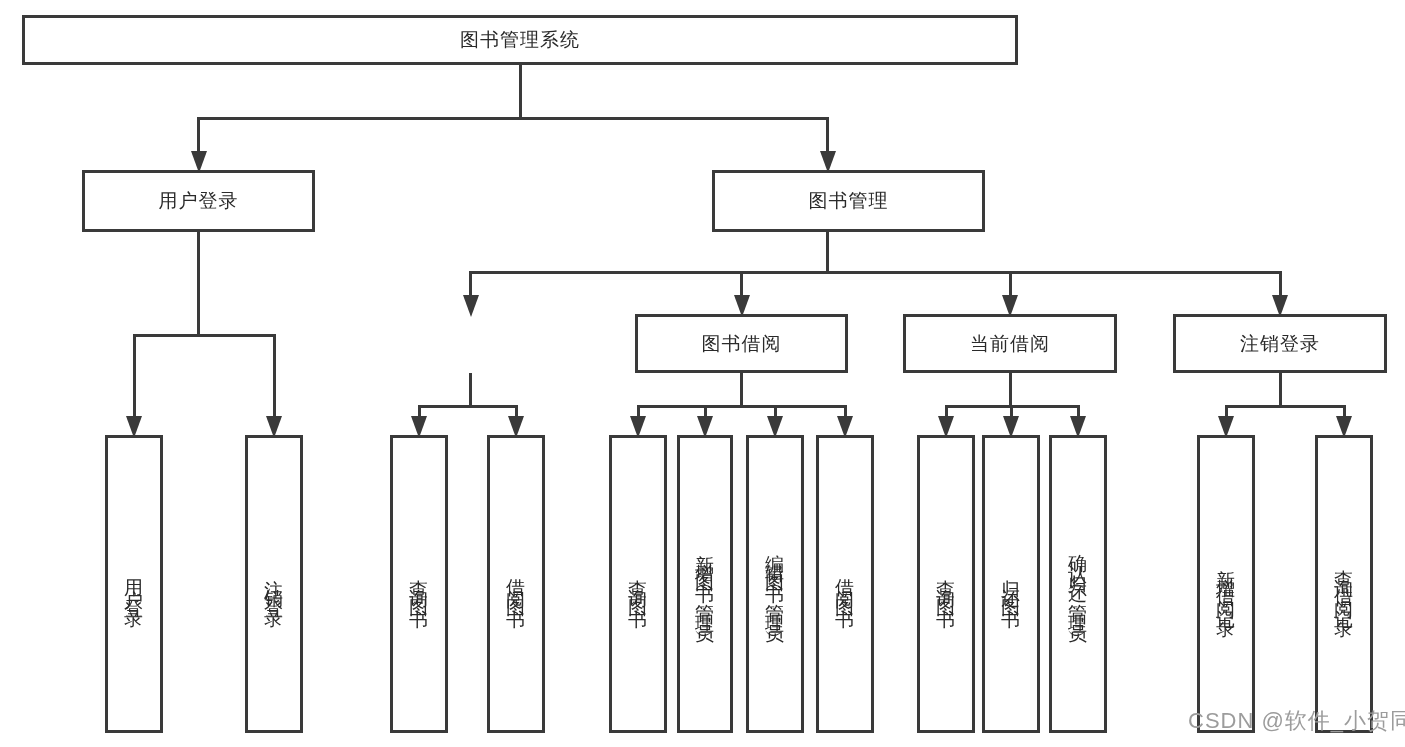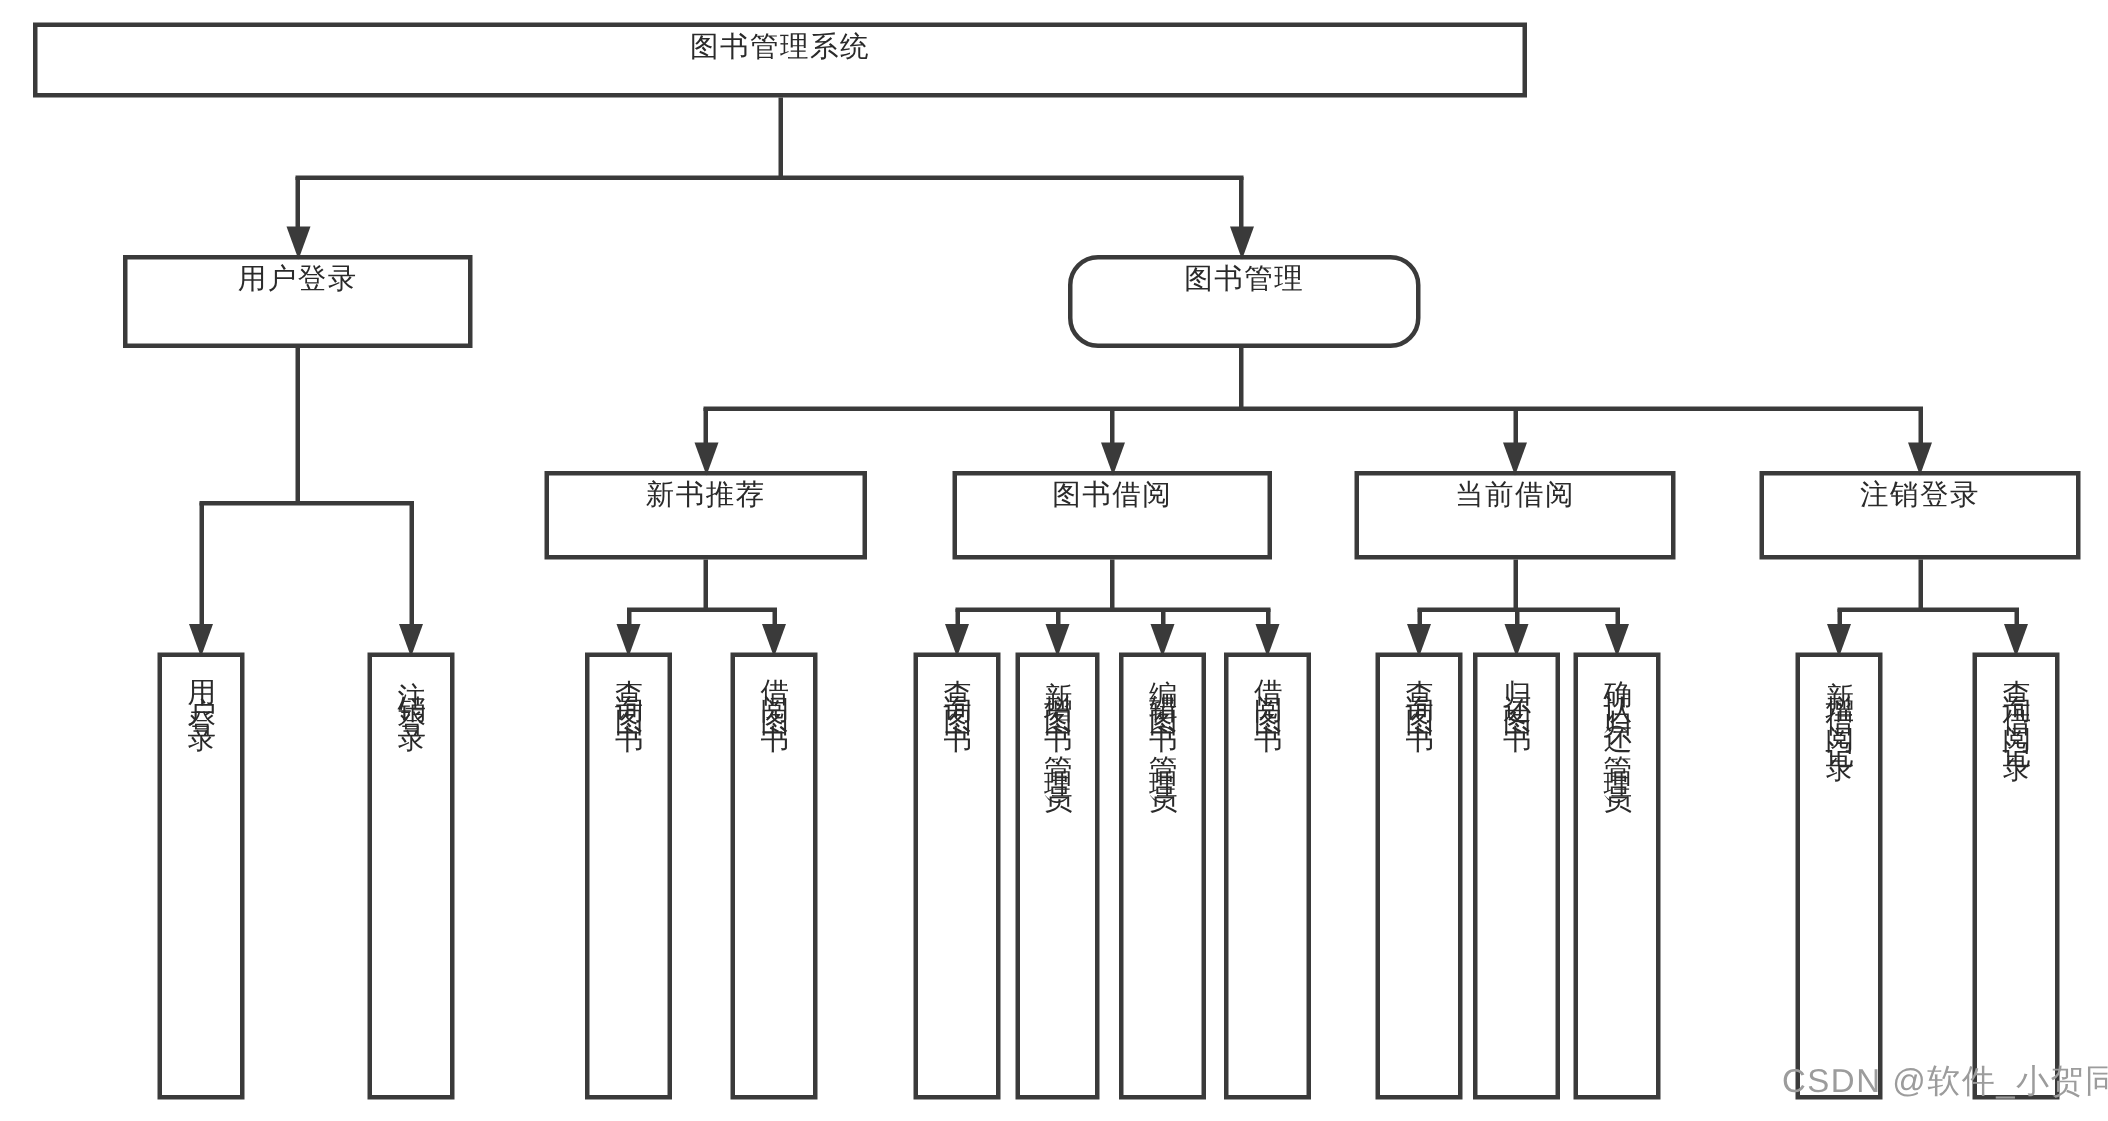--- a/index.html
+++ b/index.html
@@ -8,21 +8,21 @@
   }
   html,body{margin:0;padding:0;background:#ffffff;}
   body{
     width:1405px;height:747px;position:relative;overflow:hidden;
     font-family:"Liberation Sans","DejaVu Sans",sans-serif;
   }
   #stage{position:absolute;left:0;top:0;width:1405px;height:747px;}
   .node{
     position:absolute;box-sizing:border-box;background:#ffffff;
     border:3px solid var(--line);
-    display:flex;align-items:flex-start;justify-content:center;
+    display:flex;align-items:center;justify-content:center;
     color:var(--text);
   }
   .node.horiz .label{
     font-size:19px;letter-spacing:1px;white-space:nowrap;
   }
   .node.vert .label{
     writing-mode:vertical-rl;text-orientation:mixed;
     font-size:19px;letter-spacing:10px;line-height:1;white-space:nowrap;
   }
   .edge-v,.edge-h{position:absolute;background:var(--line);}
@@ -43,25 +43,22 @@
 <body>
 
 <div id="stage">
   <div class="watermark" style="left: 1188px; top: 706px; color: rgb(156, 156, 156);">CSDN @软件_小贺同学</div>
 <div class="node horiz" style="left: 22px; top: 15px; width: 996px; height: 50px;">
       <span class="label">图书管理系统</span>
     </div>
     <div class="node horiz" style="left: 82px; top: 170px; width: 233px; height: 62px;">
       <span class="label">用户登录</span>
     </div>
-    <div class="node horiz" style="left: 712px; top: 170px; width: 235px; height: 62px; border-radius: 20px;">
+    <div class="node horiz" style="left: 712px; top: 170px; width: 273px; height: 62px;">
       <span class="label">图书管理</span>
-    </div>
-    <div class="node horiz" style="left: 363px; top: 314px; width: 215px; height: 59px;">
-      <span class="label">新书推荐</span>
     </div>
     <div class="node horiz" style="left: 635px; top: 314px; width: 213px; height: 59px;">
       <span class="label">图书借阅</span>
     </div>
     <div class="node horiz" style="left: 903px; top: 314px; width: 214px; height: 59px;">
       <span class="label">当前借阅</span>
     </div>
     <div class="node horiz" style="left: 1173px; top: 314px; width: 214px; height: 59px;">
       <span class="label">注销登录</span>
     </div>

